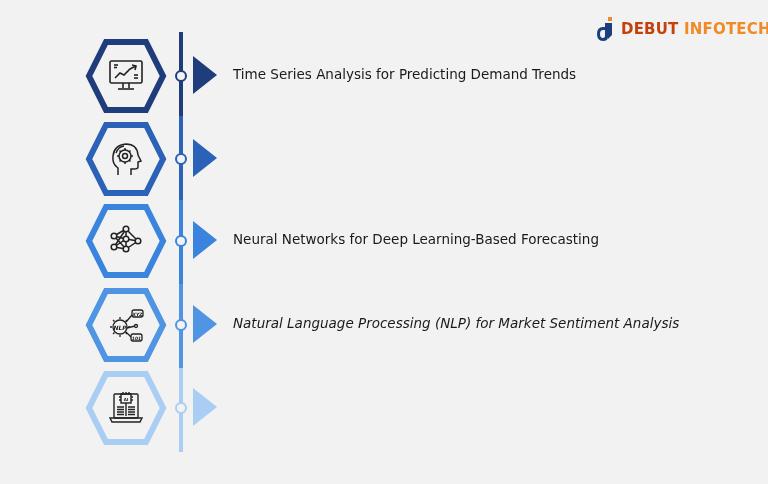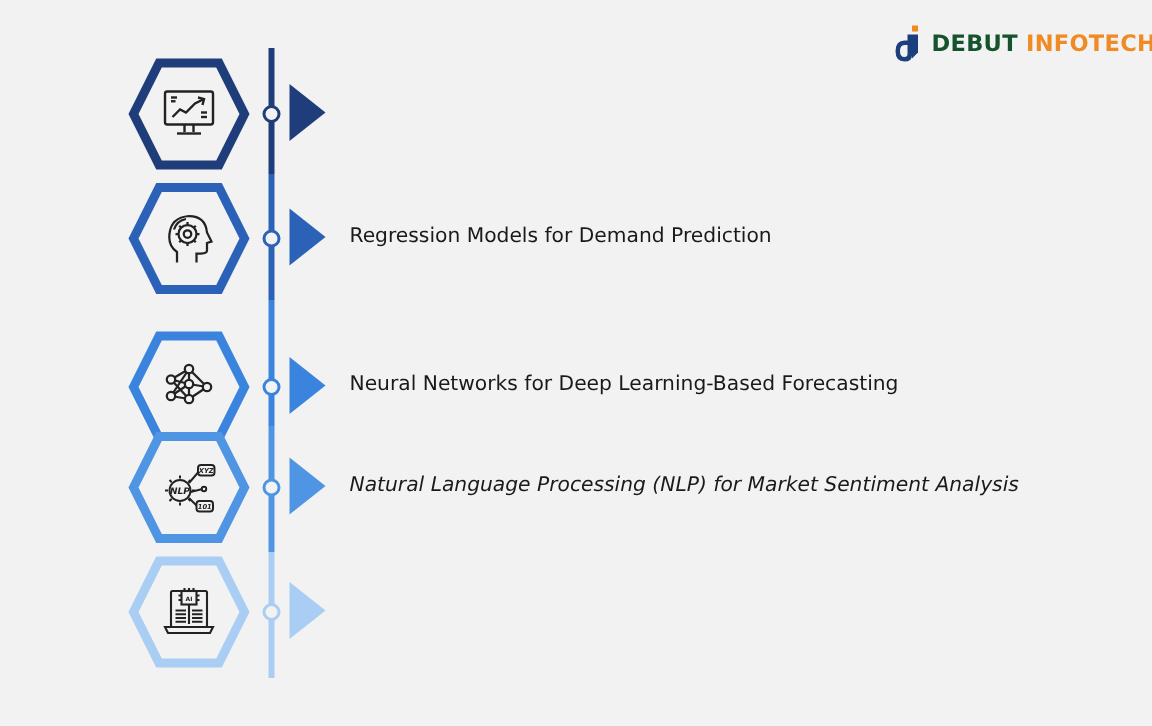--- a/index.html
+++ b/index.html
@@ -1,20 +1,20 @@
 <!DOCTYPE html>
 <html><head>
 <meta charset="utf-8">
 <style>
   html,body{margin:0;padding:0;}
   body{width:768px;height:484px;background:#f2f2f2;position:relative;overflow:hidden;font-family:"DejaVu Sans","Liberation Sans",sans-serif;}
   .logo{position:absolute;left:594px;top:15px;display:flex;align-items:center;height:28px;}
   .logo-mark{width:22px;height:28px;position:relative;margin-right:5px;}
   .logo-text{font-family:"DejaVu Sans",sans-serif;font-weight:bold;font-size:15px;letter-spacing:0.2px;white-space:nowrap;}
-  .logo-text .a{color:#14532d;}
+  .logo-text .a{color:#c2410c;}
   .logo-text .b{color:#f08a24;}
   .vline{position:absolute;left:179px;width:4px;}
   .row{position:absolute;left:0;width:768px;height:83px;}
   .hex{position:absolute;left:85px;top:0;width:82px;height:76px;}
   .hex svg.shape{position:absolute;left:0;top:0;}
   .icon{position:absolute;left:21px;top:18px;width:40px;height:40px;}
   .node{position:absolute;left:175px;top:32px;width:8px;height:8px;border-radius:50%;background:#f2f2f2;border:2px solid;}
   .arrow{position:absolute;left:193px;top:18px;width:0;height:0;border-top:19px solid transparent;border-bottom:19px solid transparent;border-left:24px solid;}
   .label{position:absolute;left:233px;top:28px;font-size:13.5px;color:#1a1a1a;white-space:nowrap;font-family:"DejaVu Sans",sans-serif;}
 </style>
@@ -51,41 +51,41 @@
       <polyline points="9,22 14,17 18,19 24,13 30,10"></polyline>
       <polyline points="26,9 30,10 29,14"></polyline>
       <line x1="8" y1="9" x2="12" y2="9"></line>
         <line x1="8" y1="11.5" x2="11" y2="11.5"></line>
       <line x1="28" y1="19" x2="32" y2="19"></line>
         <line x1="28" y1="22" x2="32" y2="22"></line>
     </svg>
   </div>
   <div class="node" style="border-color:#1f3d7a;"></div>
   <div class="arrow" style="border-left-color:#1f3d7a;"></div>
+  <div class="label">Time Series Analysis for Predicting Demand Trends</div>
 </div>
 
 <div class="row" style="top:121px;">
   <div class="hex">
     <svg class="shape" width="82" height="76" viewBox="0 0 82 76">
         <polygon points="21,4 61,4 78,38 61,72 21,72 4,38" fill="#f2f2f2" stroke="#2b62b8" stroke-width="6"></polygon>
       </svg>
     <svg class="icon" viewBox="0 0 40 40" fill="none" stroke="#222" stroke-width="1.5">
       <path d="M12 36 L12 29 Q6 25 7 17 Q8 6 20 5 Q31 5 32 16 L35 22 L32 23 L32 28 Q32 30 28 30 L25 30 L25 36"></path>
       <circle cx="19" cy="17" r="6"></circle>
       <circle cx="19" cy="17" r="2.5"></circle>
       <path d="M19 9 L19 11 M19 23 L19 25 M11 17 L13 17 M25 17 L27 17 M13.5 11.5 L15 13 M23 21 L24.5 22.5 M24.5 11.5 L23 13 M15 21 L13.5 22.5"></path>
       <path d="M10 14 Q12 8 18 7"></path>
     </svg>
   </div>
   <div class="node" style="border-color:#2b62b8;"></div>
   <div class="arrow" style="border-left-color:#2b62b8;"></div>
-  <div class="label">Regression Models for Demand Prediction</div>
 </div>
 
-<div class="row" style="top:220px;">
+<div class="row" style="top:203px;">
   <div class="hex">
     <svg class="shape" width="82" height="76" viewBox="0 0 82 76">
         <polygon points="21,4 61,4 78,38 61,72 21,72 4,38" fill="#f2f2f2" stroke="#3a84de" stroke-width="6"></polygon>
       </svg>
     <svg class="icon" viewBox="0 0 40 40" fill="none" stroke="#222" stroke-width="1.5">
       <line x1="8" y1="15" x2="20" y2="8"></line>
         <line x1="8" y1="15" x2="20" y2="18"></line>
         <line x1="8" y1="15" x2="20" y2="28"></line>
       <line x1="8" y1="26" x2="20" y2="8"></line>
         <line x1="8" y1="26" x2="20" y2="18"></line>

